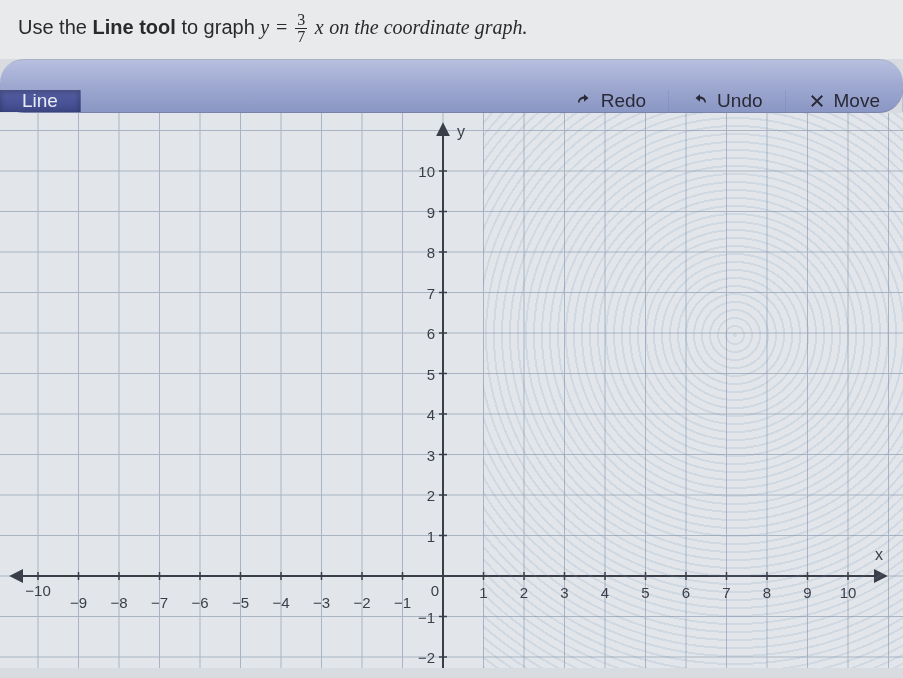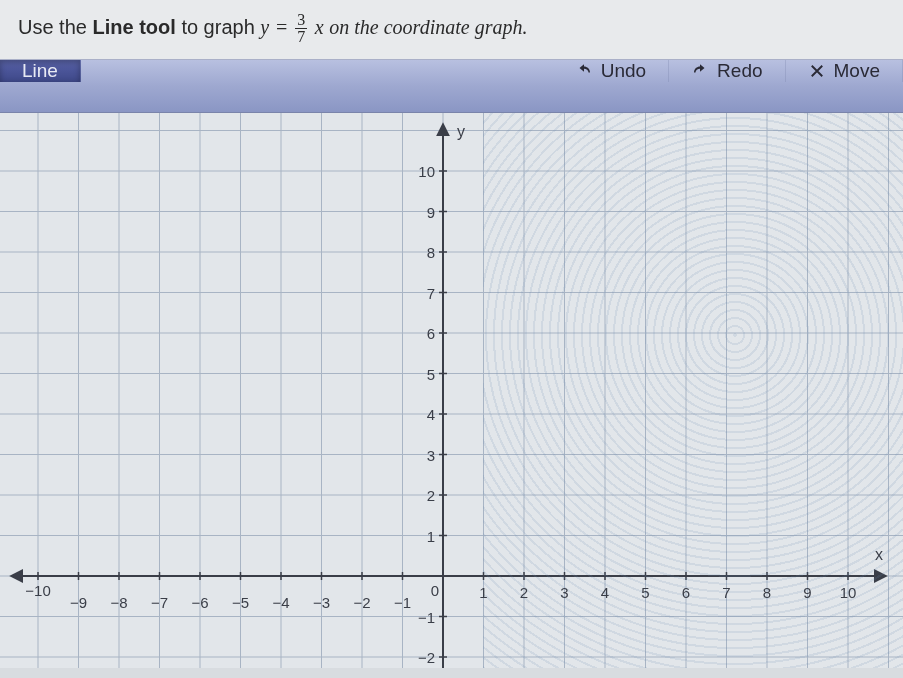--- a/index.html
+++ b/index.html
@@ -25,25 +25,26 @@
       text-align: center;
       font-family: 'Times New Roman', serif;
       line-height: 1;
       font-size: 16px;
       margin: 0 2px;
     }
     .fraction .num { border-bottom: 1.5px solid #2a2a2a; padding: 0 2px; }
     .fraction .den { padding: 0 2px; }
     .toolbar {
       display: flex;
-      align-items: flex-start;
+      align-items: flex-end;
       background: linear-gradient(to bottom, #b8c0e0 0%, #9ea8d0 50%, #8a96c4 100%);
       height: 54px;
       border-top: 1px solid #aab0c8;
       border-bottom: 1px solid #7a84aa;
+      border-radius: 24px;
     }
     .tool-btn {
       display: flex;
       align-items: center;
       justify-content: center;
       padding: 0 22px;
       font-size: 19px;
       color: #2a2a36;
       cursor: pointer;
       gap: 8px;
@@ -116,29 +117,29 @@
   <span class="math"> on the coordinate graph.</span>
 </div>
 
 <div class="toolbar">
   <div class="tool-btn selected">
     <span>Line</span>
   </div>
   <div class="toolbar-spacer"></div>
   <div class="tool-btn">
     <svg viewBox="0 0 24 24">
-      <path fill="#2a2a36" d="M12 6V3L6 8l6 5V9c3 0 6 2 6 5h2c0-5-4-8-8-8z"></path>
-    </svg>
-    <span>Undo</span>
+      <path fill="#2a2a36" d="M12 6V3l6 5-6 5V9c-3 0-6 2-6 5H4c0-5 4-8 8-8z"></path>
+    </svg>
+    <span>Redo</span>
   </div>
   <div class="tool-btn">
     <svg viewBox="0 0 24 24">
-      <path fill="#2a2a36" d="M12 6V3l6 5-6 5V9c-3 0-6 2-6 5H4c0-5 4-8 8-8z"></path>
-    </svg>
-    <span>Redo</span>
+      <path fill="#2a2a36" d="M12 6V3L6 8l6 5V9c3 0 6 2 6 5h2c0-5-4-8-8-8z"></path>
+    </svg>
+    <span>Undo</span>
   </div>
   <div class="tool-btn">
     <svg viewBox="0 0 24 24">
       <path stroke="#2a2a36" stroke-width="2.5" d="M5 5l14 14M19 5L5 19"></path>
     </svg>
     <span>Move</span>
   </div>
 </div>
 
 <div class="graph-area">

